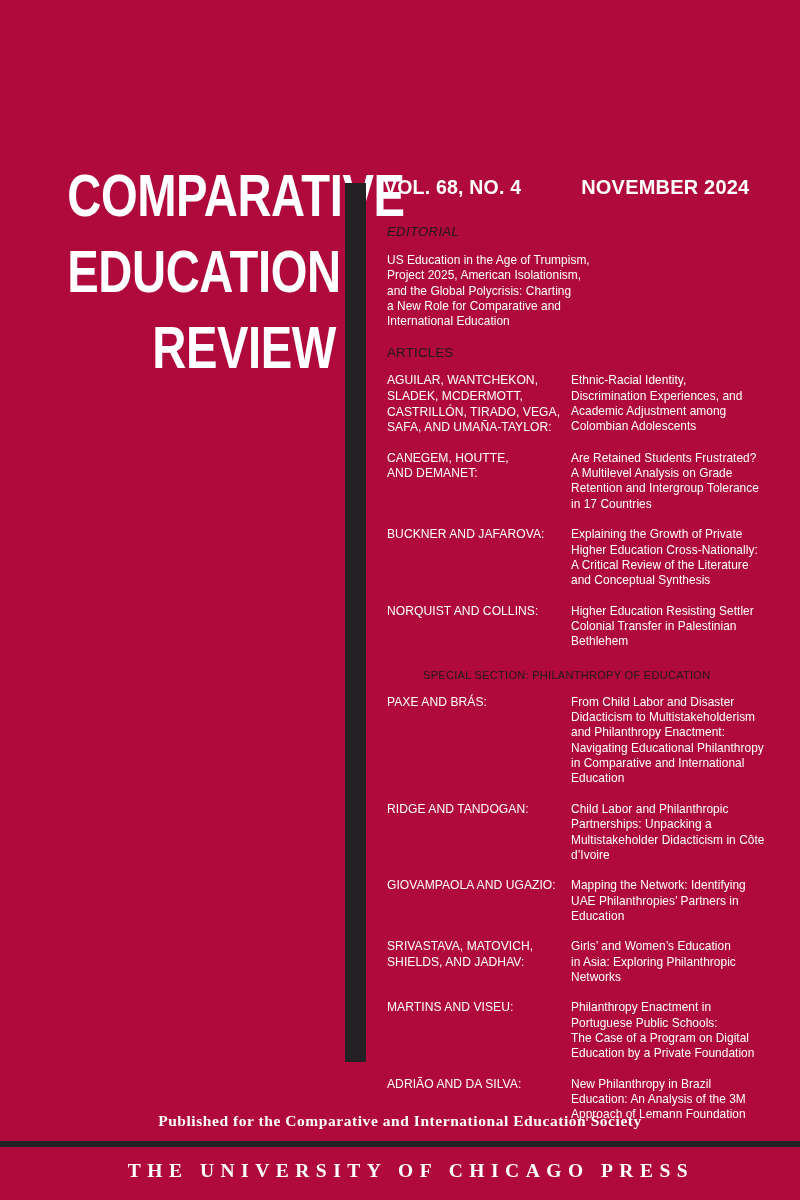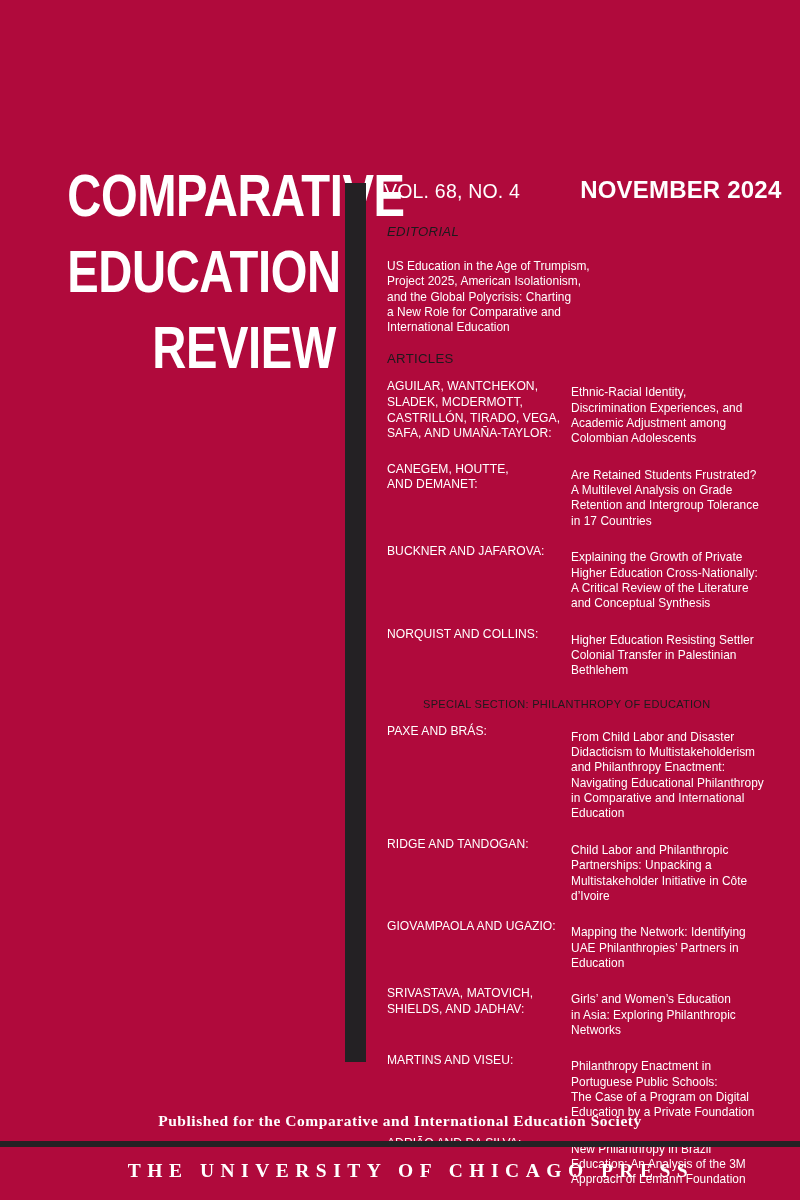--- a/index.html
+++ b/index.html
@@ -57,29 +57,29 @@
   .issue-header {
     position: absolute;
     left: 384px;
     top: 176px;
     width: 400px;
     display: flex;
     align-items: baseline;
   }
   .issue-vol {
     color: #FFFFFF;
-    font-weight: 400;
+    font-weight: 700;
     font-size: 19.5px;
     letter-spacing: 0.2px;
     white-space: nowrap;
   }
   .issue-date {
     color: #FFFFFF;
     font-weight: 700;
-    font-size: 24px;
+    font-size: 20px;
     letter-spacing: 0.2px;
     white-space: nowrap;
     margin-left: 60px;
   }
 
   
   .contents {
     position: absolute;
     left: 387px;
     top: 224px;
@@ -112,21 +112,20 @@
     font-size: 12.1px;
     line-height: 1.29;
     letter-spacing: 0.05px;
   }
   .entry .title {
     flex: 1 1 auto;
     color: #FFFFFF;
     font-size: 11.9px;
     line-height: 1.29;
     letter-spacing: 0.05px;
-    margin-top: 6px;
   }
   .entry .authors span,
   .entry .title span {
     display: block;
   }
 
   
   .footer-society {
     position: absolute;
     left: 0;
@@ -260,21 +259,21 @@
             <span>Education</span>
           </div>
         </div>
         <div class="entry">
           <div class="authors">
             <span>RIDGE AND TANDOGAN:</span>
           </div>
           <div class="title">
             <span>Child Labor and Philanthropic</span>
             <span>Partnerships: Unpacking a</span>
-            <span>Multistakeholder Initiative in Côte</span>
+            <span>Multistakeholder Didacticism in Côte</span>
             <span>d’Ivoire</span>
           </div>
         </div>
         <div class="entry">
           <div class="authors">
             <span>GIOVAMPAOLA AND UGAZIO:</span>
           </div>
           <div class="title">
             <span>Mapping the Network: Identifying</span>
             <span>UAE Philanthropies’ Partners in</span>

